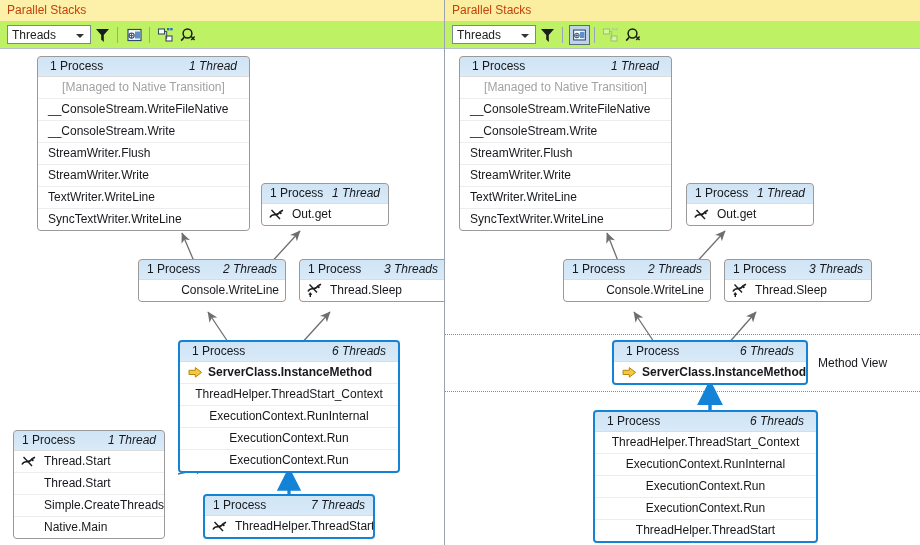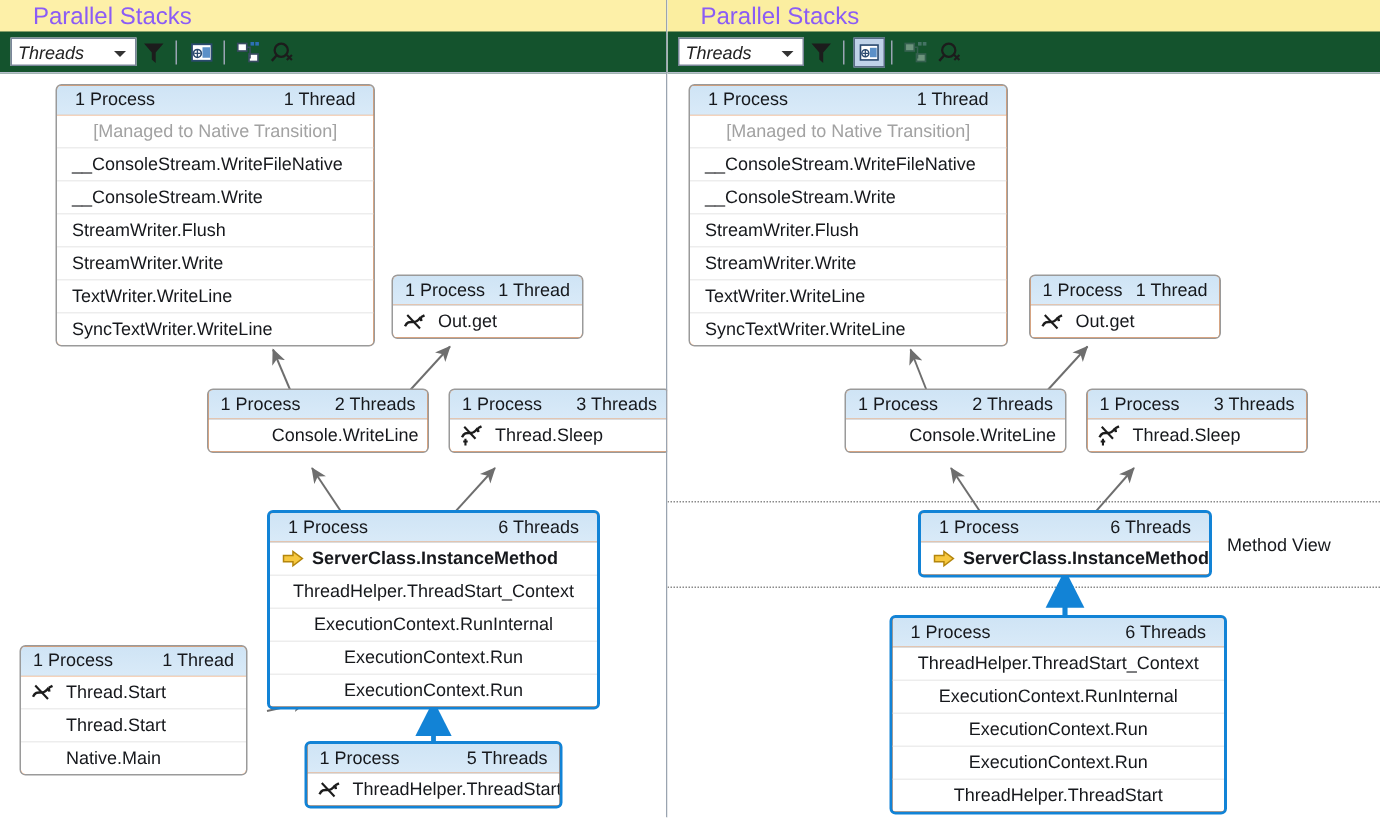--- a/index.html
+++ b/index.html
@@ -17,25 +17,25 @@
   .panel{position:absolute;top:0;height:545px;overflow:hidden;background:#fff;}
   #panel-left{left:0;width:445px;}
   #panel-right{left:445px;width:475px;}
   .panel-divider{position:absolute;left:444px;top:0;width:1px;height:545px;background:#9aa4b0;}
 
   .titlebar{
     position:absolute;left:0;top:0;height:21px;width:100%;
     background:#fdf0a8;border-bottom:1px solid #f0e39c;
   }
   #panel-right .titlebar{background:#fbeea0;}
-  .titlebar .t{position:absolute;left:22px;top:3px;font-size:16px;color:#8b5cf6;}
+  .titlebar .t{position:absolute;left:7px;top:3px;font-size:12px;color:#c2410c;}
 
   .toolbar{
     position:absolute;left:0;top:21px;height:27px;width:100%;
-    background:#14532d;border-bottom:1px solid #b7bfcd;font-style:italic;
+    background:#bef264;border-bottom:1px solid #b7bfcd;
   }
   .combo{
     position:absolute;left:7px;top:4px;width:84px;height:19px;
     background:#fff;border:1px solid #7a8699;box-sizing:border-box;
   }
   .combo .lbl{position:absolute;left:4px;top:2px;font-size:12px;color:#222;}
   .combo .arw{
     position:absolute;right:6px;top:8px;width:0;height:0;
     border-left:4px solid transparent;border-right:4px solid transparent;
     border-top:4px solid #333;
@@ -50,21 +50,21 @@
     border:1px solid #9a9a9a;border-radius:4px;
     box-sizing:border-box;overflow:hidden;
   }
   .box.sel{border:2px solid #1283d6;border-radius:4px;}
   .box .hdr{
     position:relative;height:19px;
     background:linear-gradient(to bottom,#cfe4f5 0%, #d9eaf8 100%);
     border-bottom:1px solid #dcdcdc;
   }
   .box .hdr .proc{position:absolute;left:12px;top:2px;font-size:12px;color:#16181c;}
-  .box .hdr .thr{position:absolute;right:12px;top:2px;font-size:12px;color:#16181c;}
+  .box .hdr .thr{position:absolute;right:12px;top:2px;font-size:12px;color:#16181c;font-style:italic;}
   .box .rows{position:relative;background:#fff;}
   .row{
     position:relative;height:21px;line-height:21px;
     border-bottom:1px solid #ededed;
     padding-left:10px;padding-right:6px;
     font-size:12px;color:#16181c;white-space:nowrap;
   }
   .row:last-child{border-bottom:none;}
   .row.dim{color:#a2a2a2;}
   .row.bold{font-weight:bold;}
@@ -250,28 +250,29 @@
       <div class="rows">
         <div class="row ind">
           <svg class="ico" viewBox="0 0 17 15">
             <path d="M2,10.5 C5,4.5 8,11 12.5,4.5" stroke="#1c1c1c" stroke-width="1.6" fill="none"></path>
             <path d="M12.5,4.5 l2.5,-1.2 M12.5,4.5 l0.4,2.6" stroke="#1c1c1c" stroke-width="1.6" fill="none"></path>
             <path d="M3.5,3 L12,12" stroke="#1c1c1c" stroke-width="1.4"></path>
           </svg>
           <span>Thread.Start</span>
         </div>
         <div class="row ind">Thread.Start</div>
+        <div class="row ind">Simple.CreateThreads</div>
         <div class="row ind">Native.Main</div>
       </div>
     </div>
 
     <div class="box sel" id="l-b6" style="left:203px;top:494px;width:172px;">
       <div class="hdr">
         <span class="proc" style="left:8px;">1 Process</span>
-        <span class="thr" style="right:8px;">5 Threads</span>
+        <span class="thr" style="right:8px;">7 Threads</span>
       </div>
       <div class="rows">
         <div class="row ind">
           <svg class="ico" viewBox="0 0 17 15">
             <path d="M2,10.5 C5,4.5 8,11 12.5,4.5" stroke="#1c1c1c" stroke-width="1.6" fill="none"></path>
             <path d="M12.5,4.5 l2.5,-1.2 M12.5,4.5 l0.4,2.6" stroke="#1c1c1c" stroke-width="1.6" fill="none"></path>
             <path d="M3.5,3 L12,12" stroke="#1c1c1c" stroke-width="1.4"></path>
           </svg>
           <span>ThreadHelper.ThreadStart</span>
         </div>

